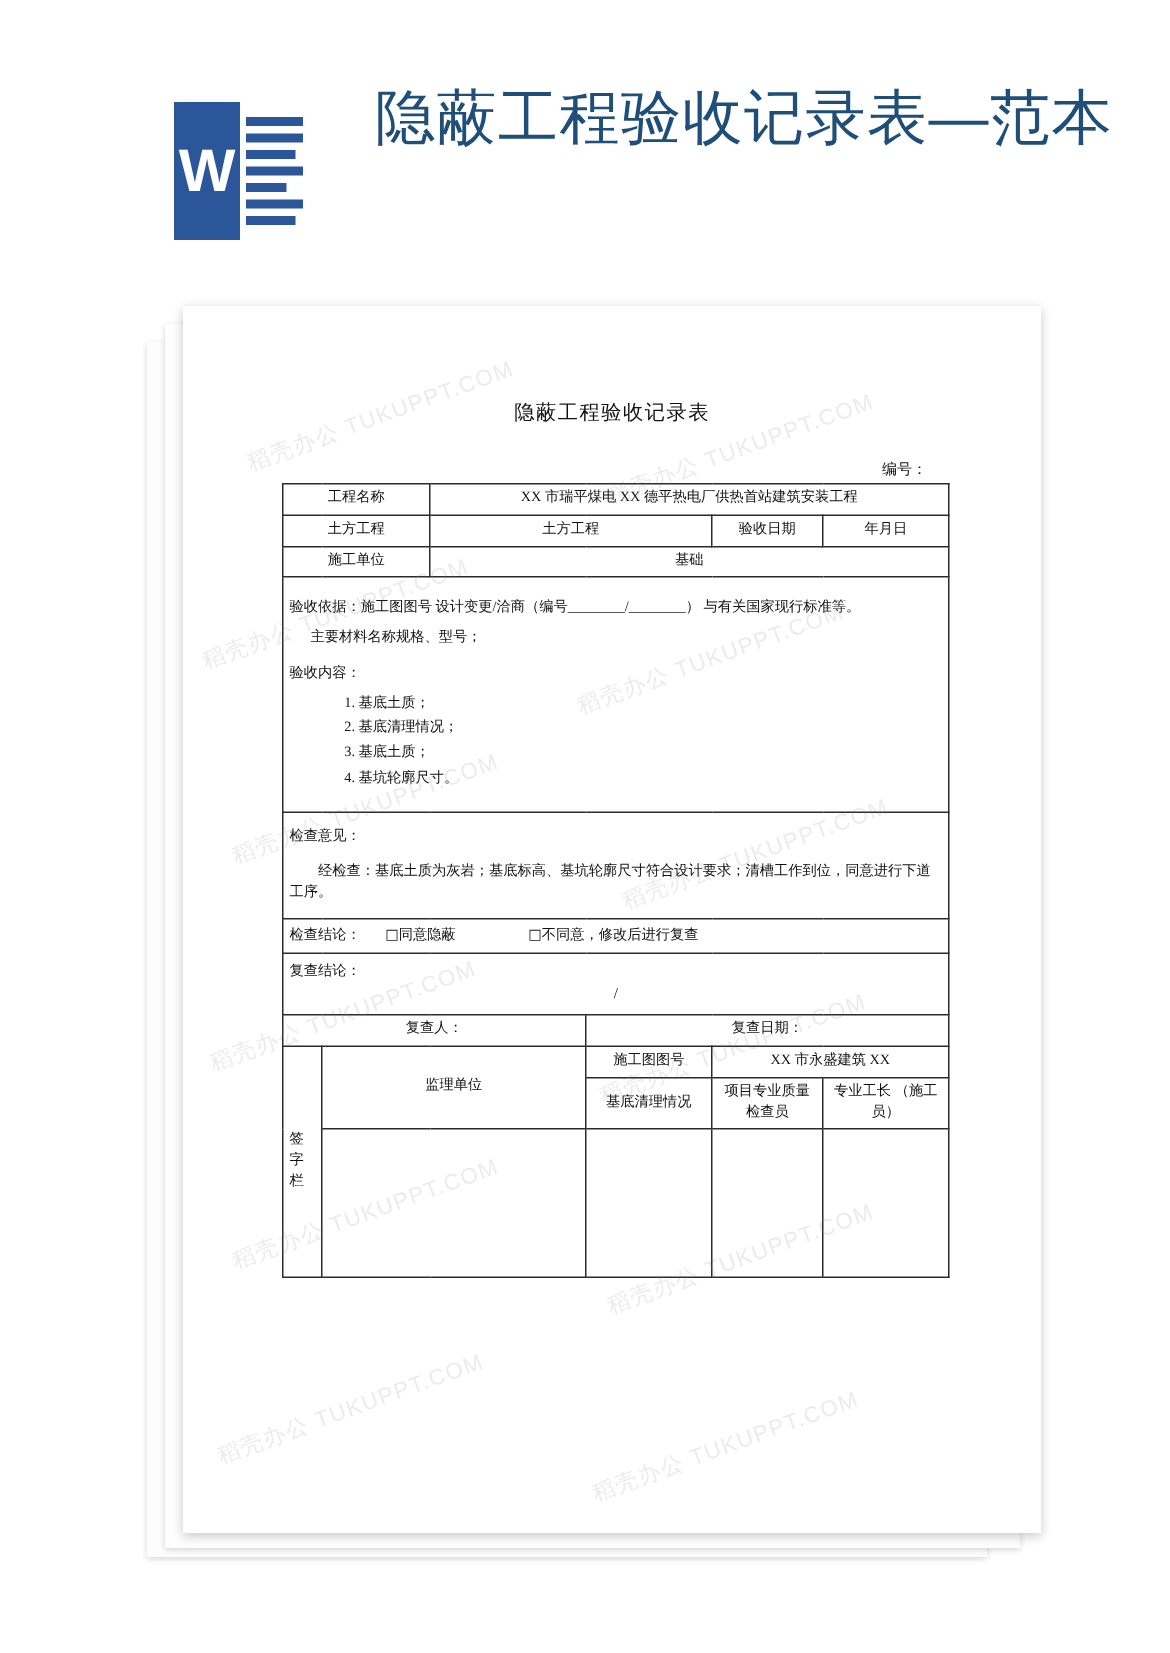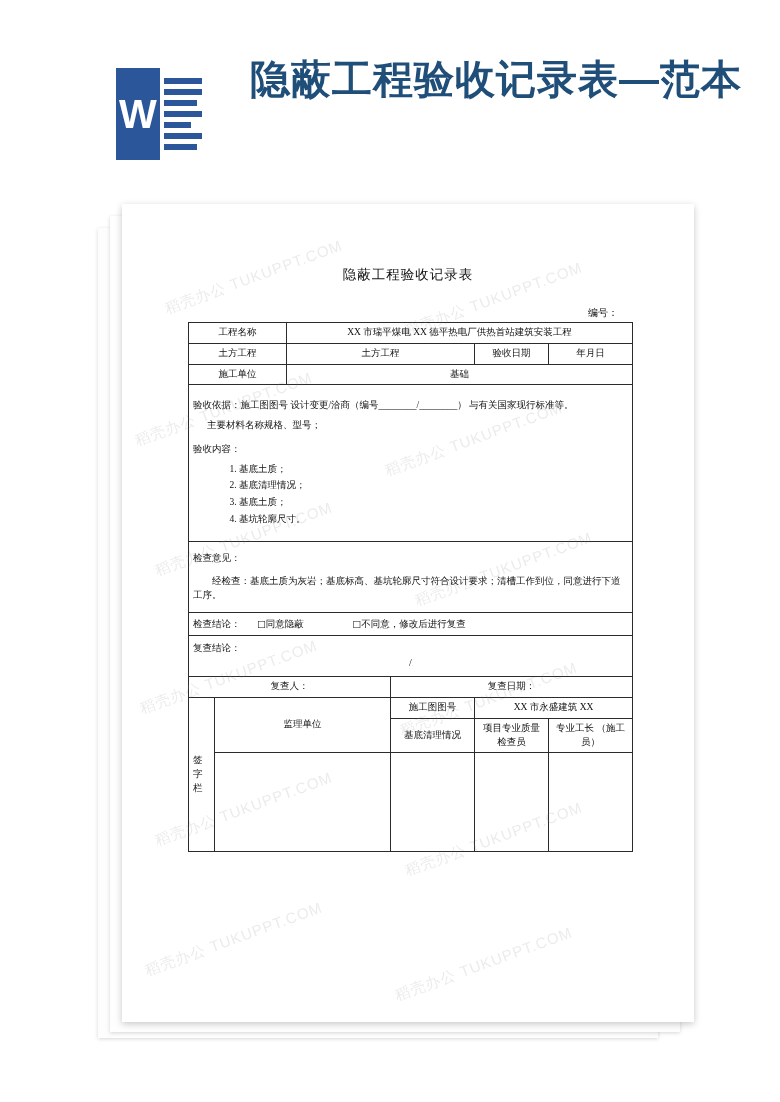--- a/index.html
+++ b/index.html
@@ -64,21 +64,21 @@
   .word-logo .wl-right i.mid { width: 88%; }
   .word-logo .wl-right i.full { width: 100%; }
 
   .doc-title {
     position: absolute;
     left: 250px;
     top: 52px;
     width: 500px;
     color: #1f4e79;
     font-family: "Liberation Sans", sans-serif;
-    font-weight: bold;
+    font-weight: normal;
     font-size: 40px;
     line-height: 1.35;
     letter-spacing: 1px;
   }
 
   
   .paper-back2 {
     position: absolute;
     left: 98px;
     top: 228px;

